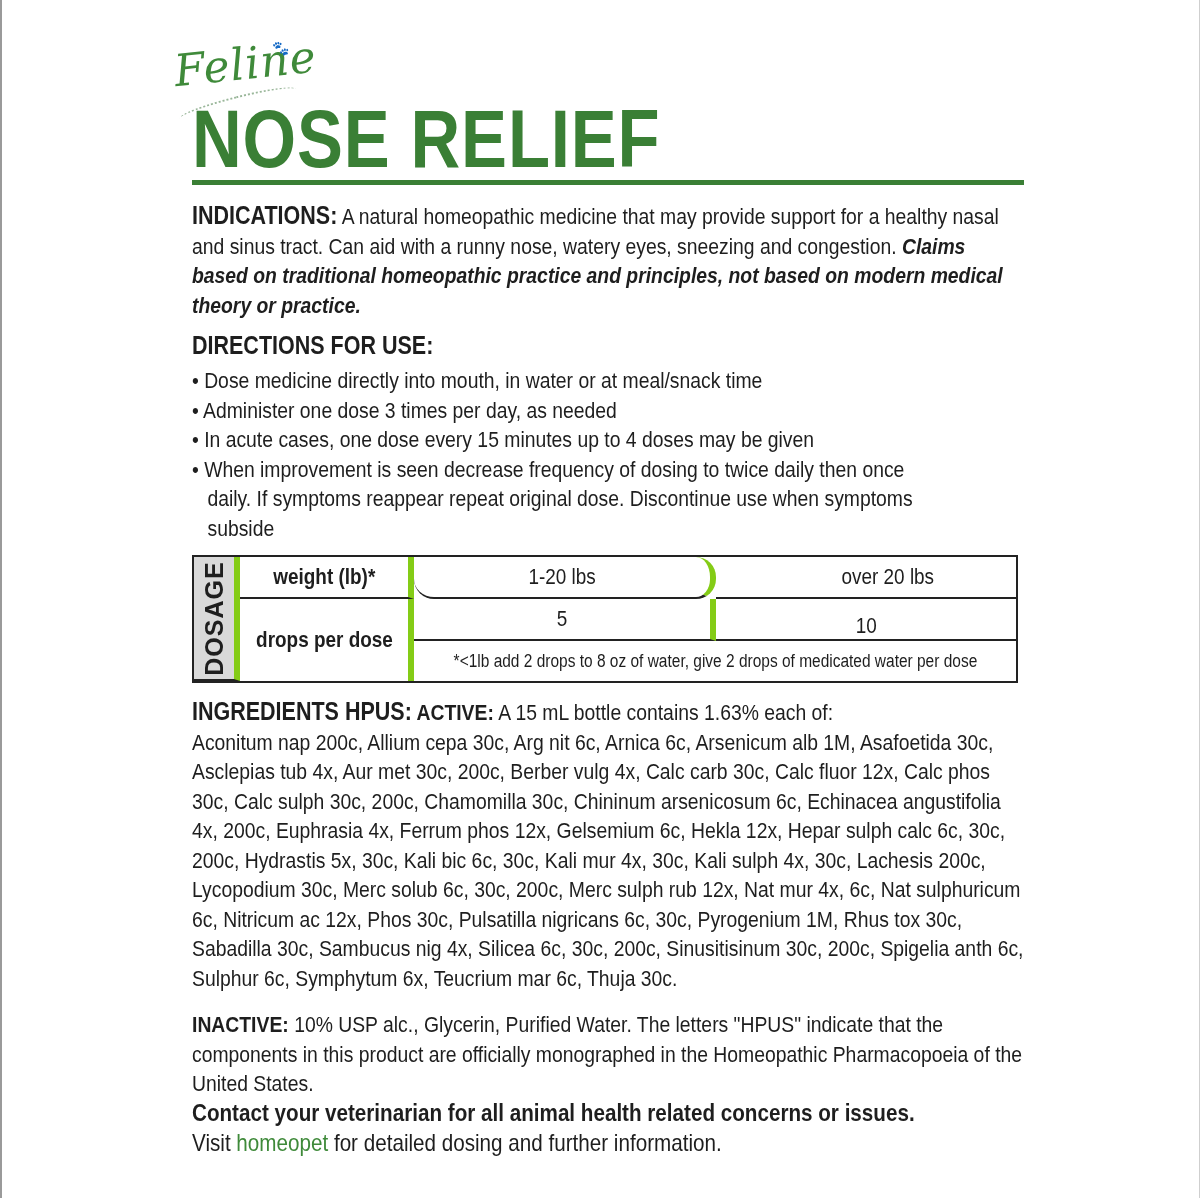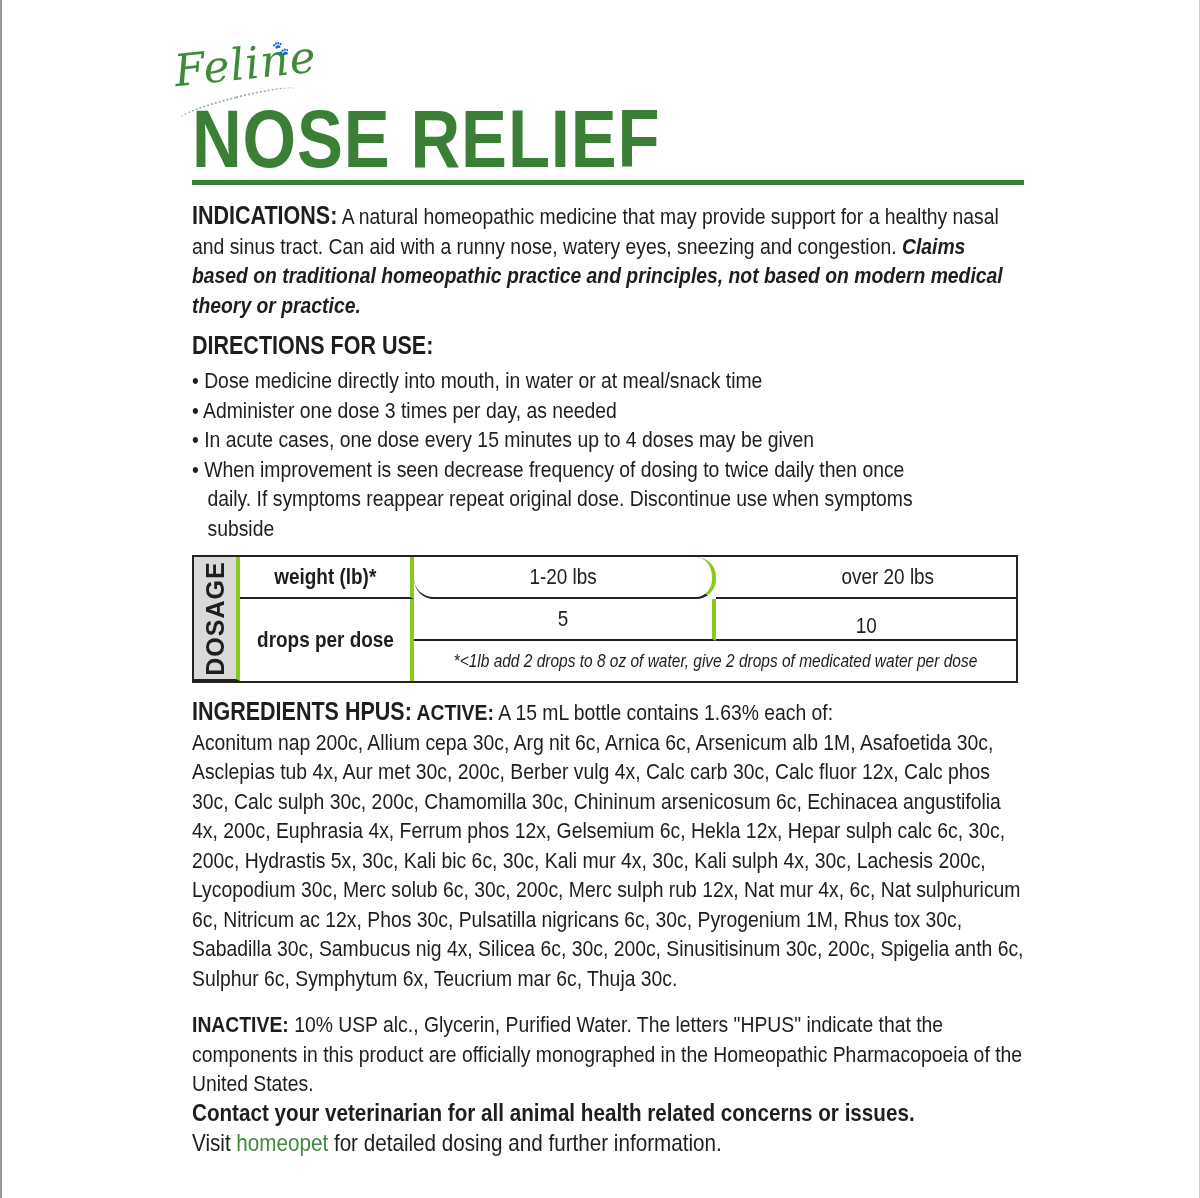--- a/index.html
+++ b/index.html
@@ -45,30 +45,30 @@
     .directions { position: absolute; left: 0; top: 366px; }
     .directions .item { padding-left: 18px; text-indent: -18px; }
 
     .dosage {
       position: absolute; left: 0; top: 555px; width: 826px; height: 128px;
       border: 2px solid #222; box-sizing: border-box;
       display: grid;
       grid-template-columns: 46px 174px 302px 1fr;
       grid-template-rows: 42px 42px 1fr;
     }
-    .dosage > div { border-right: 4px solid #84cc16; border-bottom: 2px solid #222; display: flex; align-items: center; justify-content: center; font-size: 22px; }
+    .dosage > div { border-right: 6px solid #84cc16; border-bottom: 2px solid #222; display: flex; align-items: center; justify-content: center; font-size: 22px; }
     .dose-side { grid-row: 1 / span 3; grid-column: 1; background: #d9d9d9; }
     .dose-side span { display: block; transform: rotate(-90deg); font-weight: bold; font-size: 25px; letter-spacing: 1px; white-space: nowrap; }
     .c-weight-label { grid-row: 1; grid-column: 2; font-weight: bold; }
     .c-w1 { grid-row: 1; grid-column: 3; border-radius: 20px; }
     .c-w2 { grid-row: 1; grid-column: 4; border-right: none !important; padding-left: 44px; }
     .c-drops-label { grid-row: 2 / span 2; grid-column: 2; font-weight: bold; border-bottom: none !important; }
     .c-d1 { grid-row: 2; grid-column: 3; }
     .c-d2 { grid-row: 2; grid-column: 4; border-right: none !important; margin-top: 13px; }
-    .c-note { grid-row: 3; grid-column: 3 / span 2; font-style: italic; font-size: 18px !important; border-right: none !important; border-bottom: none !important; text-align: center; }
+    .c-note { grid-row: 3; grid-column: 3 / span 2; font-size: 18px !important; border-right: none !important; border-bottom: none !important; text-align: center; }
     .cell-t { display: inline-block; transform: scaleX(0.86); white-space: nowrap; }
 
     .ingredients { position: absolute; left: 0; top: 697px; }
     .inactive { position: absolute; left: 0; top: 1010px; }
     .contact { position: absolute; left: 0; top: 1098px; font-size: 24px; }
     .visit { position: absolute; left: 0; top: 1128px; font-size: 24px; }
     .link { color: #3f8a3a; text-decoration: none; }
   </style>
 </head>
 <body>

